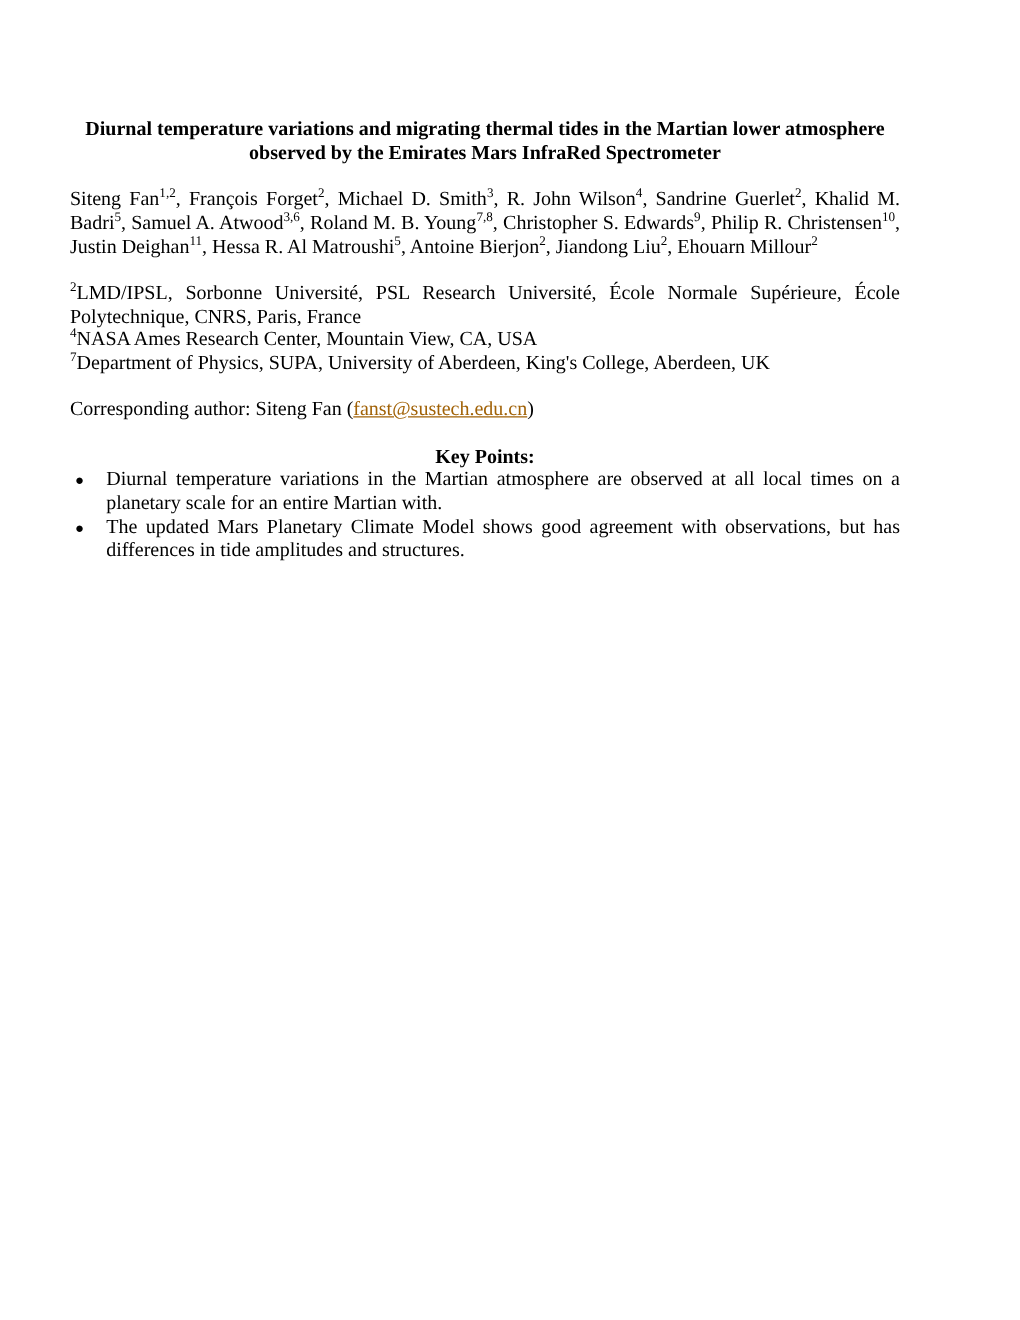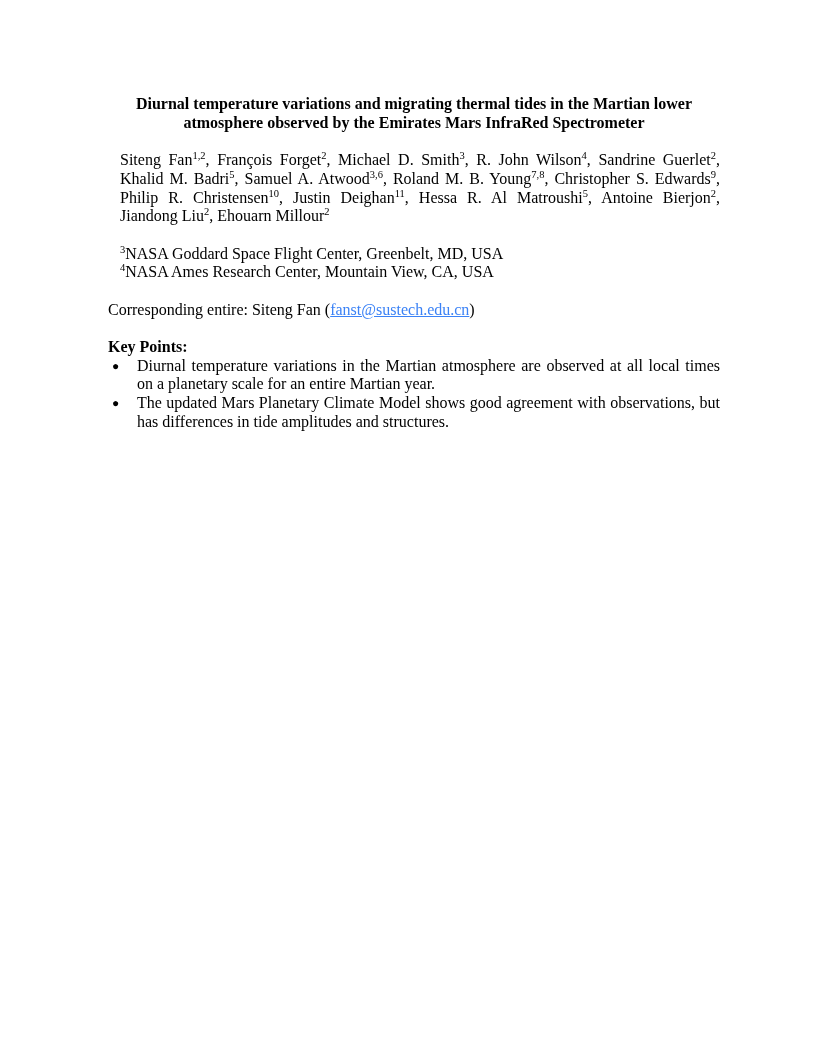--- a/index.html
+++ b/index.html
@@ -7,45 +7,45 @@
     padding: 0;
     background: #ffffff;
   }
   .page {
     position: relative;
     width: 816px;
     height: 1056px;
     margin: 0 auto;
     background: #ffffff;
     box-sizing: border-box;
-    padding: 95px 96px 96px 108px;
+    padding: 95px 96px 96px 56px;
     font-family: "Liberation Serif", serif;
     font-size: 16px;
     line-height: 18.7px;
     color: #000000;
     overflow: hidden;
   }
   p { margin: 0; }
-  .just { text-align: justify; margin-left: 12px; }
+  .just { text-align: justify; }
   .title {
     font-weight: bold;
     text-align: center;
   }
   .blank { height: 18.7px; }
   sup {
     font-size: 10.5px;
     line-height: 0;
     vertical-align: super;
   }
   .link {
     color: #0563C1;
     text-decoration: underline;
     cursor: pointer;
   }
-  .kp-heading { font-weight: bold; }
+  .kp-heading { font-weight: bold; text-align: center; }
   ul.key-points {
     list-style: none;
     margin: 0;
     padding: 0;
   }
   ul.key-points li {
     position: relative;
     padding-left: 29px;
     text-align: justify;
   }
@@ -64,30 +64,31 @@
 
   <p class="title">Diurnal temperature variations and migrating thermal tides in the Martian lower atmosphere observed by the Emirates Mars InfraRed Spectrometer</p>
 
   <div class="blank"></div>
 
   <p class="just"><span>Siteng Fan<sup>1,2</sup></span>, <span>François Forget<sup>2</sup></span>, <span>Michael D. Smith<sup>3</sup></span>, <span>R. John Wilson<sup>4</sup></span>, <span>Sandrine Guerlet<sup>2</sup></span>, <span>Khalid M. Badri<sup>5</sup></span>, <span>Samuel A. Atwood<sup>3,6</sup></span>, <span>Roland M. B. Young<sup>7,8</sup></span>, <span>Christopher S. Edwards<sup>9</sup></span>, <span>Philip R. Christensen<sup>10</sup></span>, <span>Justin Deighan<sup>11</sup></span>, <span>Hessa R. Al Matroushi<sup>5</sup></span>, <span>Antoine Bierjon<sup>2</sup></span>, <span>Jiandong Liu<sup>2</sup></span>, <span>Ehouarn Millour<sup>2</sup></span></p>
 
   <div class="blank"></div>
 
   <div>
-      <p class="just"><sup>3</sup>NASA Goddard Space Flight Center, Greenbelt, MD, USA</p>
+      <p class="just"><sup>2</sup>LMD/IPSL, Sorbonne Université, PSL Research Université, École Normale Supérieure, École Polytechnique, CNRS, Paris, France</p>
       <p class="just"><sup>4</sup>NASA Ames Research Center, Mountain View, CA, USA</p>
+      <p class="just"><sup>7</sup>Department of Physics, SUPA, University of Aberdeen, King's College, Aberdeen, UK</p>
     </div>
 
   <div class="blank"></div>
 
-  <p><span>Corresponding entire: Siteng Fan (</span><a class="link" style="color: #3b82f6;">fanst@sustech.edu.cn</a><span>)</span></p>
+  <p><span>Corresponding author: Siteng Fan (</span><a class="link" style="color: #a16207;">fanst@sustech.edu.cn</a><span>)</span></p>
 
   <div class="blank"></div>
 
   <p class="kp-heading">Key Points:</p>
 
   <ul class="key-points">
-      <li>Diurnal temperature variations in the Martian atmosphere are observed at all local times on a planetary scale for an entire Martian year.</li>
+      <li>Diurnal temperature variations in the Martian atmosphere are observed at all local times on a planetary scale for an entire Martian with.</li>
       <li>The updated Mars Planetary Climate Model shows good agreement with observations, but has differences in tide amplitudes and structures.</li>
     </ul>
 
 </div>
 
 </body></html>

